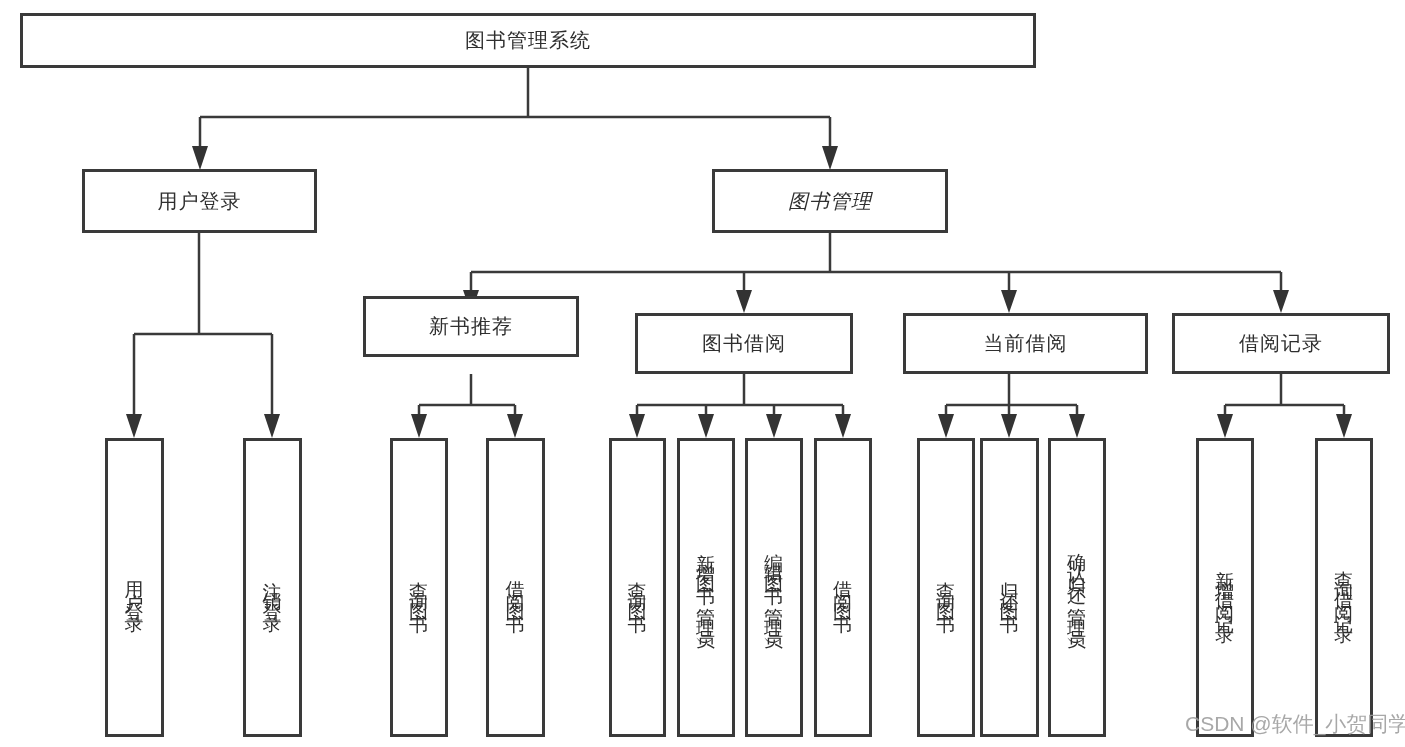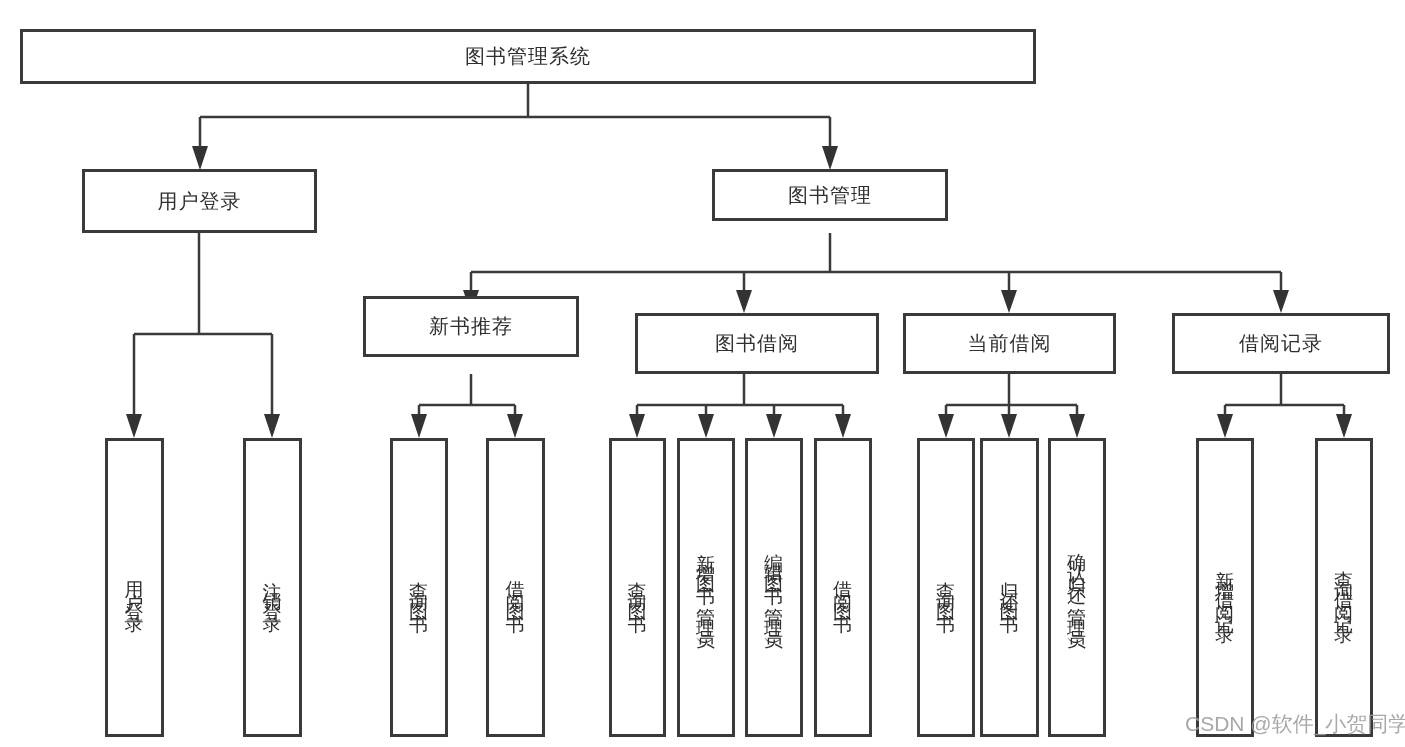--- a/index.html
+++ b/index.html
@@ -120,28 +120,28 @@
 
       <polygon points="938,414 954,414 946,438"></polygon>
       <polygon points="1001,414 1017,414 1009,438"></polygon>
       <polygon points="1069,414 1085,414 1077,438"></polygon>
 
       <polygon points="1217,414 1233,414 1225,438"></polygon>
       <polygon points="1336,414 1352,414 1344,438"></polygon>
     </g>
   </svg>
 
-  <div class="node h" style="left:20px; top:13px; width:1016px; height:55px;margin-top:16px;">图书管理系统</div>
+  <div class="node h" style="left:20px; top:13px; width:1016px; height:55px;">图书管理系统</div>
 
   <div class="node h" style="left:82px; top:169px; width:235px; height:64px;">用户登录</div>
-  <div class="node h" style="left:712px; top:169px; width:236px; height:52px;">图书管理</div>
+  <div class="node h" style="left:712px; top:169px; width:236px; height:64px;font-style:italic;">图书管理</div>
 
   <div class="node h" style="left:363px; top:296px; width:216px; height:61px;">新书推荐</div>
-  <div class="node h" style="left:635px; top:313px; width:244px; height:61px;">图书借阅</div>
-  <div class="node h" style="left:903px; top:313px; width:213px; height:61px;text-align:right;">当前借阅</div>
+  <div class="node h" style="left:635px; top:313px; width:218px; height:61px;">图书借阅</div>
+  <div class="node h" style="left:903px; top:313px; width:245px; height:61px;text-align:right;">当前借阅</div>
   <div class="node h" style="left:1172px; top:313px; width:218px; height:61px;text-align:right;">借阅记录</div>
 
   <div class="node leaf" style="left:105px; top:438px; width:59px; height:299px;">用户登录</div>
   <div class="node leaf" style="left:243px; top:438px; width:59px; height:299px;">注销登录</div>
 
   <div class="node leaf" style="left:390px; top:438px; width:58px; height:299px;">查询图书</div>
   <div class="node leaf" style="left:486px; top:438px; width:59px; height:299px;">借阅图书</div>
 
   <div class="node leaf" style="left:609px; top:438px; width:57px; height:299px;">查询图书</div>
   <div class="node leaf" style="left:677px; top:438px; width:58px; height:299px;">新增图书（管理员）</div>

